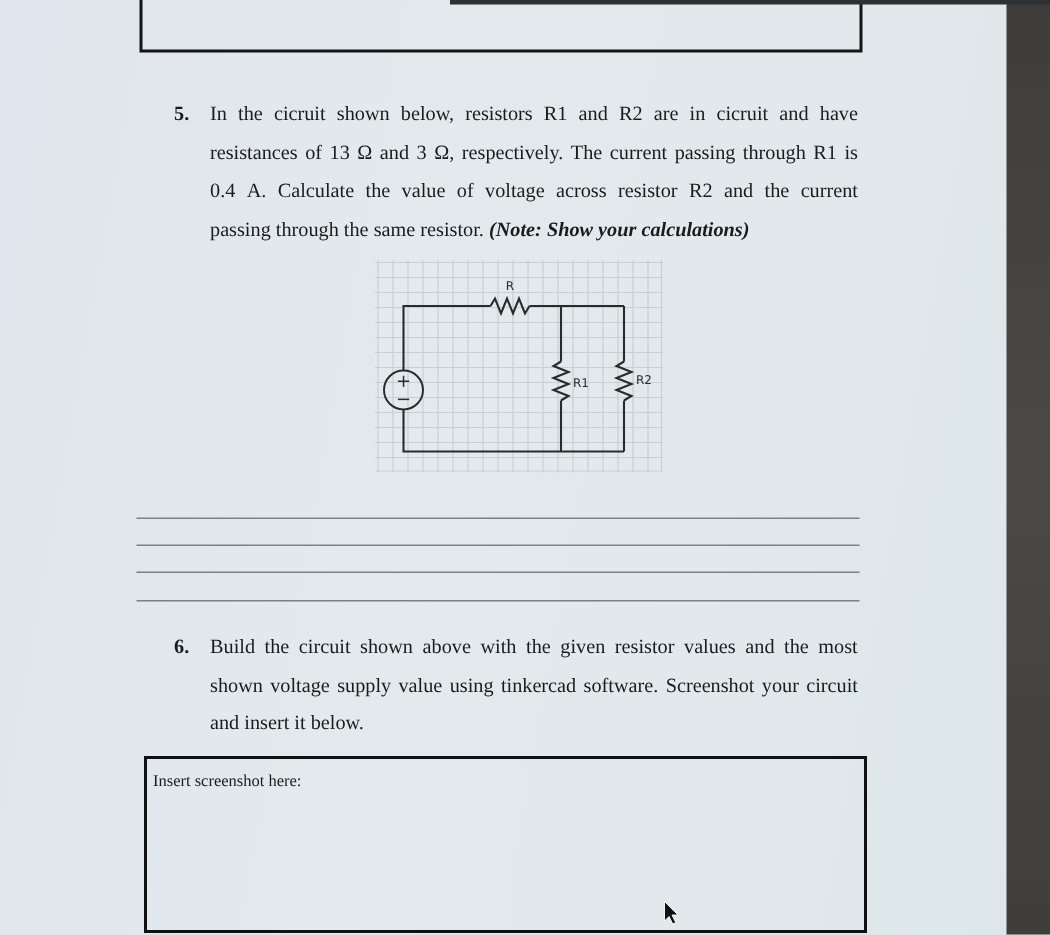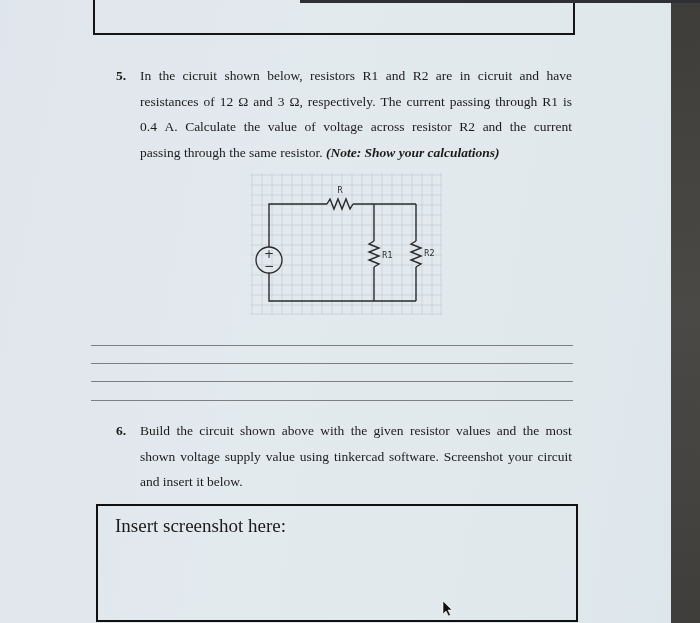--- a/index.html
+++ b/index.html
@@ -38,21 +38,21 @@
     position:absolute; left:250px; top:173px; width:192px; height:142px;
   }
   .answer-line {
     position:absolute; left:91px; width:482px; height:1px; background:#7c8082;
   }
   .insert-box {
     position:absolute; left:96px; top:504px; width:482px; height:118px;
     border:2px solid #111; box-sizing:border-box;
   }
   .insert-label {
-    position:absolute; left:4px; top:9px; font-size:19px; white-space:nowrap;margin-left:13px;
+    position:absolute; left:4px; top:9px; font-size:11px; white-space:nowrap;
   }
   .cursor { position:absolute; left:442px; top:600px; width:12px; height:18px; }
 </style>
 </head>
 <body>
 
 <div class="page">
   <div class="top-box"></div>
 
   <div class="q q5">
@@ -69,21 +69,21 @@
         <span>R2</span>
         <span>are</span>
         <span>in</span>
         <span>cicruit</span>
         <span>and</span>
         <span>have</span>
       </div>
     <div class="line justify" style="left:24px;top:25.5px;width:432px;">
         <span>resistances</span>
         <span>of</span>
-        <span>12</span>
+        <span>13</span>
         <span>Ω</span>
         <span>and</span>
         <span>3</span>
         <span>Ω,</span>
         <span>respectively.</span>
         <span>The</span>
         <span>current</span>
         <span>passing</span>
         <span>through</span>
         <span>R1</span>

